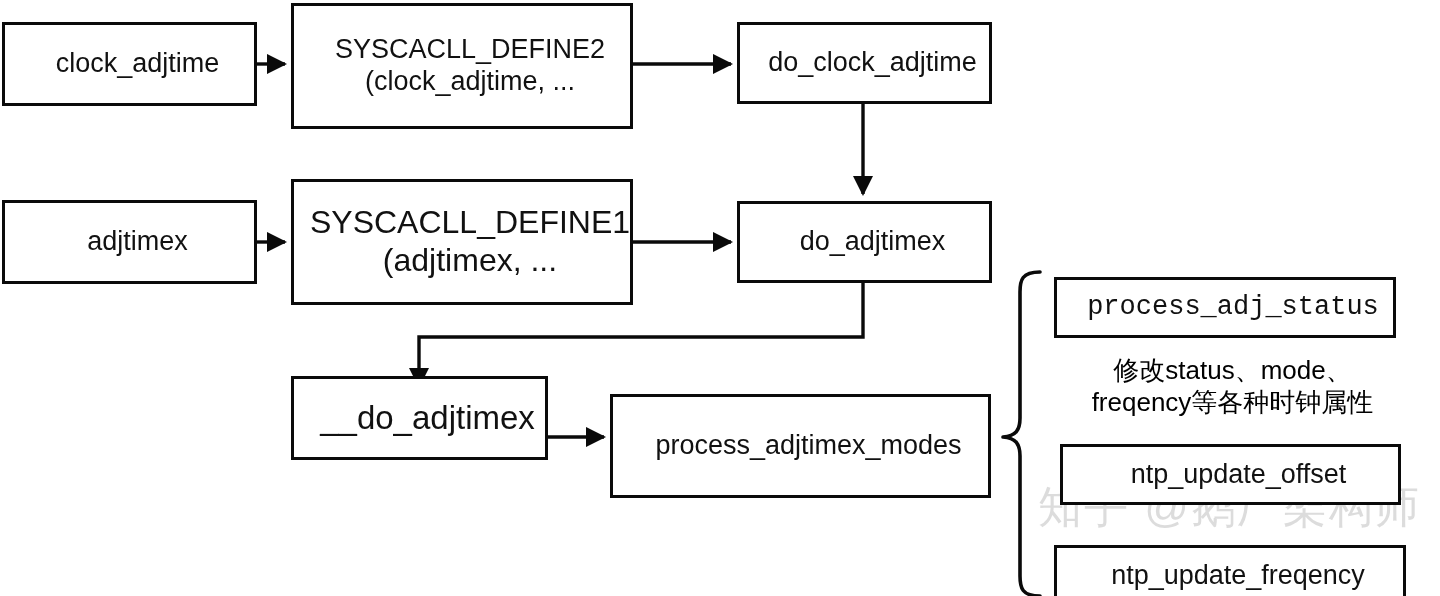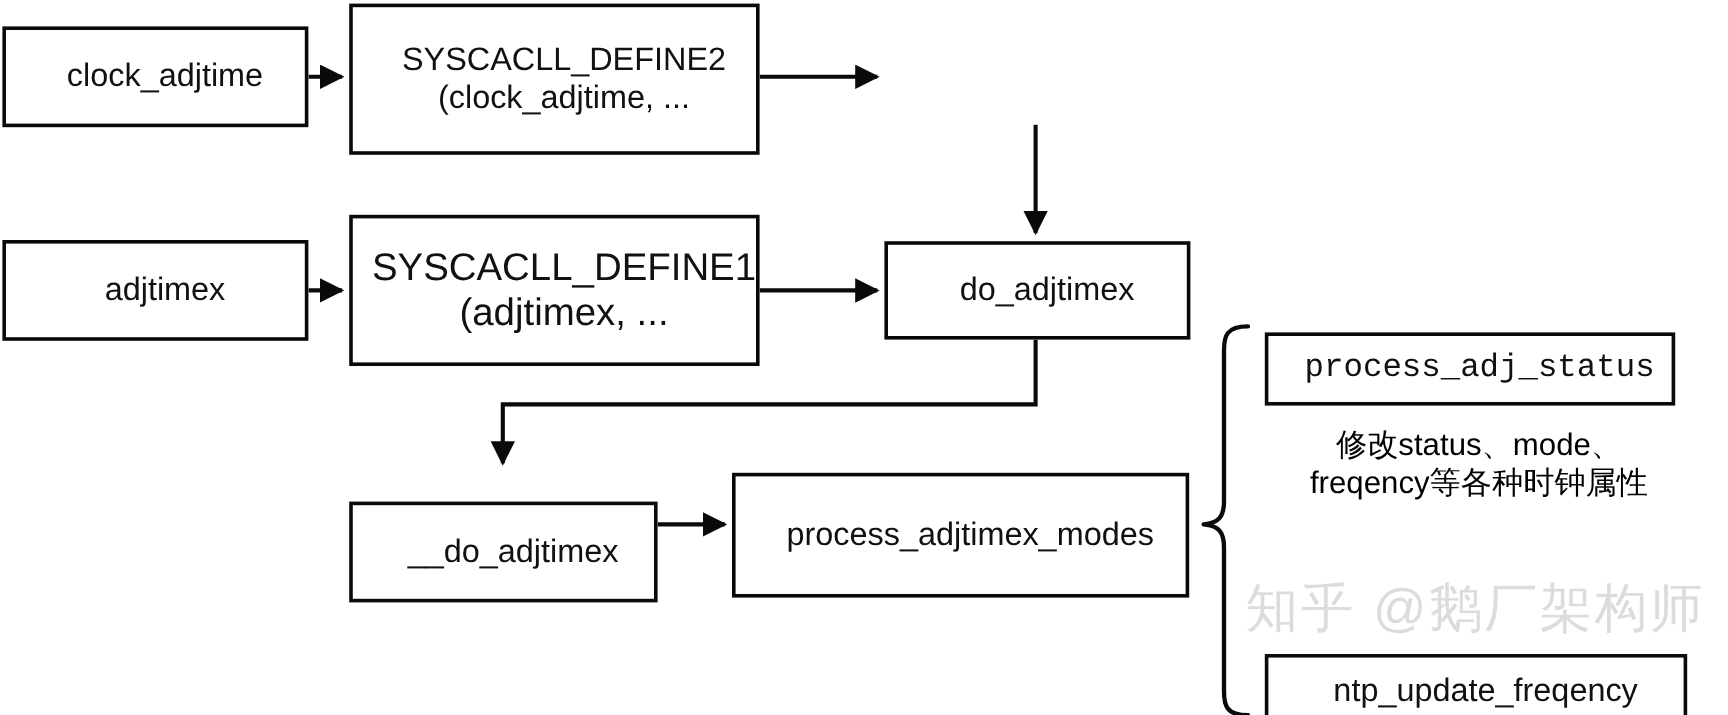--- a/index.html
+++ b/index.html
@@ -39,21 +39,21 @@
     white-space: pre-line;
     z-index: 3;
     padding-left: 16px;
   }
   .n-clock-adjtime   { left: 2px;    top: 22px;  width: 255px; height: 84px;  font-size: 27px; }
   .n-sd2             { left: 291px;  top: 3px;   width: 342px; height: 126px; font-size: 27px; }
   .n-do-clock        { left: 737px;  top: 22px;  width: 255px; height: 82px;  font-size: 27px; }
   .n-adjtimex        { left: 2px;    top: 200px; width: 255px; height: 84px;  font-size: 27px; }
   .n-sd1             { left: 291px;  top: 179px; width: 342px; height: 126px; font-size: 32px; }
   .n-do-adjtimex     { left: 737px;  top: 201px; width: 255px; height: 82px;  font-size: 27px; }
-  .n-__do-adjtimex   { left: 291px;  top: 418px; width: 257px; height: 84px;  font-size: 27px; }
+  .n-__do-adjtimex   { left: 291px;  top: 376px; width: 257px; height: 84px;  font-size: 33px; }
   .n-modes           { left: 610px;  top: 394px; width: 381px; height: 104px;  font-size: 27px; }
   .n-adj-status      { left: 1054px; top: 277px; width: 342px; height: 61px;  font-size: 27px; font-family: Liberation Mono, monospace; }
   .n-ntp-offset      { left: 1060px; top: 444px; width: 341px; height: 61px;  font-size: 27px; }
   .n-ntp-freq        { left: 1054px; top: 545px; width: 352px; height: 61px;  font-size: 27px; }
 
   .note {
     position: absolute;
     left: 1045px;
     top: 355px;
     width: 375px;
@@ -115,35 +115,37 @@
                L 1020 576
                C 1020 588 1022 596 1040 596"></path>
     </g>
   </svg>
 
   <div class="node n-clock-adjtime">clock_adjtime</div>
 
   <div class="node n-sd2">SYSCACLL_DEFINE2
 (clock_adjtime, ...</div>
 
+  <div class="node n-do-clock">do_clock_adjtime</div>
 
   <div class="node n-adjtimex">adjtimex</div>
 
   <div class="node n-sd1">SYSCACLL_DEFINE1
 (adjtimex, ...</div>
 
   <div class="node n-do-adjtimex">do_adjtimex</div>
 
   <div class="node n-__do-adjtimex">__do_adjtimex</div>
 
   <div class="node n-modes">process_adjtimex_modes</div>
 
   <div class="node n-adj-status">process_adj_status</div>
 
   <div class="note">修改status、mode、
 freqency等各种时钟属性</div>
 
+  <div class="node n-ntp-offset">ntp_update_offset</div>
 
   <div class="watermark">知乎 @鹅厂架构师</div>
 
   <div class="node n-ntp-freq">ntp_update_freqency</div>
 
 </div>
 
 </body></html>

